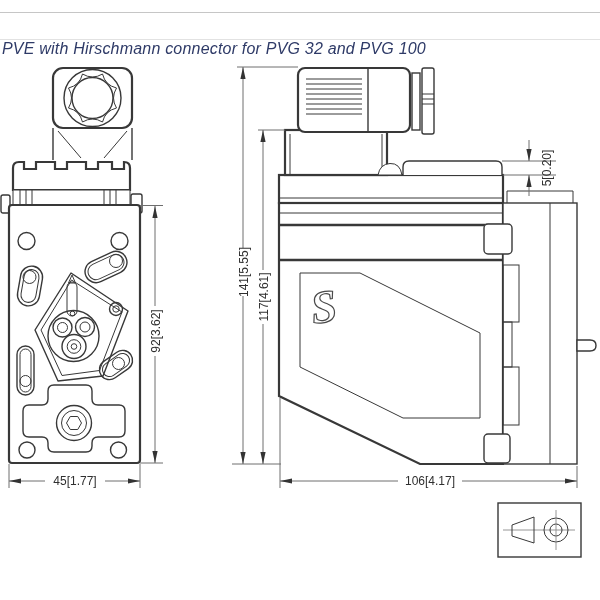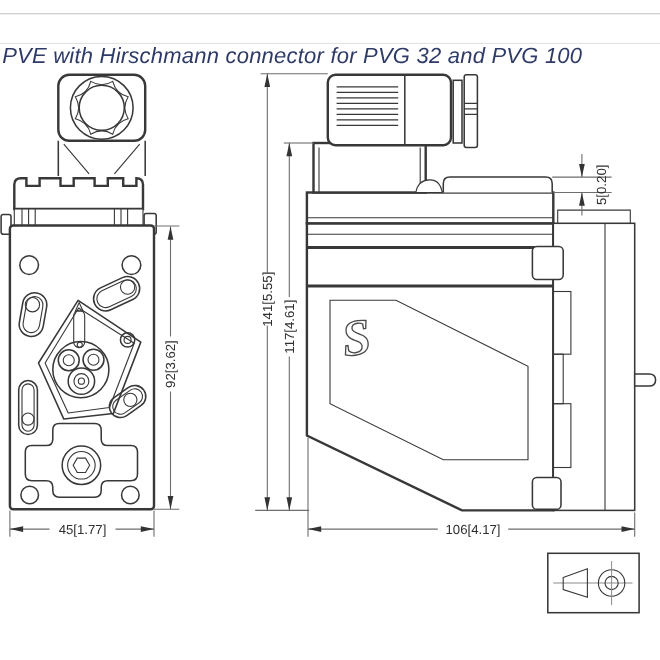--- a/index.html
+++ b/index.html
@@ -4,21 +4,21 @@
 <style>
   html,body{margin:0;padding:0;}
   body{
     width:600px;height:600px;background:#ffffff;overflow:hidden;position:relative;
     font-family:"Liberation Sans", sans-serif;
   }
   .rule{position:absolute;left:0;width:600px;height:1px;background:#c6c6c6;}
   .rule.faint{background:#e2e2e2;}
   #title{
     position:absolute;left:2px;top:40px;width:596px;
-    font-style:italic;font-size:20px;letter-spacing:.2px;color:#2e3a67;
+    font-style:italic;font-size:16px;letter-spacing:.2px;color:#2e3a67;
     white-space:nowrap;
   }
   svg{position:absolute;left:0;top:0;}
   .ln   {stroke:#383838;fill:none;}
   .lnw  {stroke:#383838;fill:#ffffff;}
   .thin {stroke-width:1;}
   .med  {stroke-width:1.4;}
   .bold {stroke-width:2.2;}
   .dim  {stroke:#6e6e6e;stroke-width:1;fill:none;}
   .dimtxt{font-family:"Liberation Sans",sans-serif;font-size:12px;fill:#2f2f2f;}

